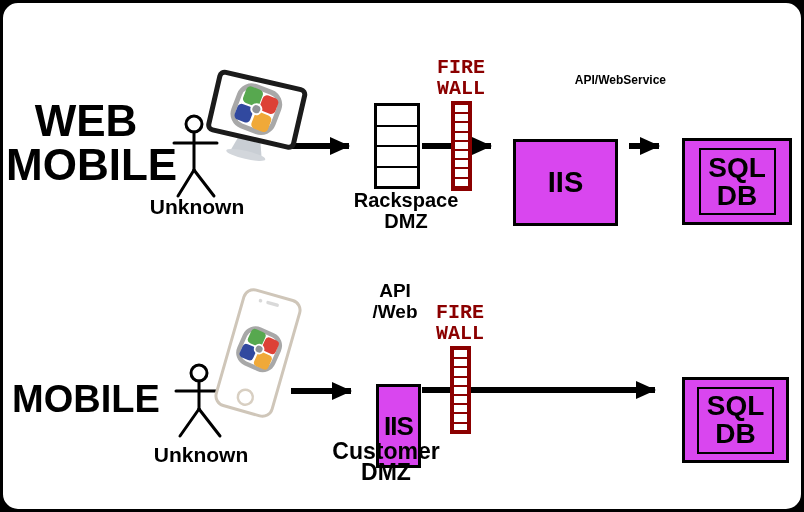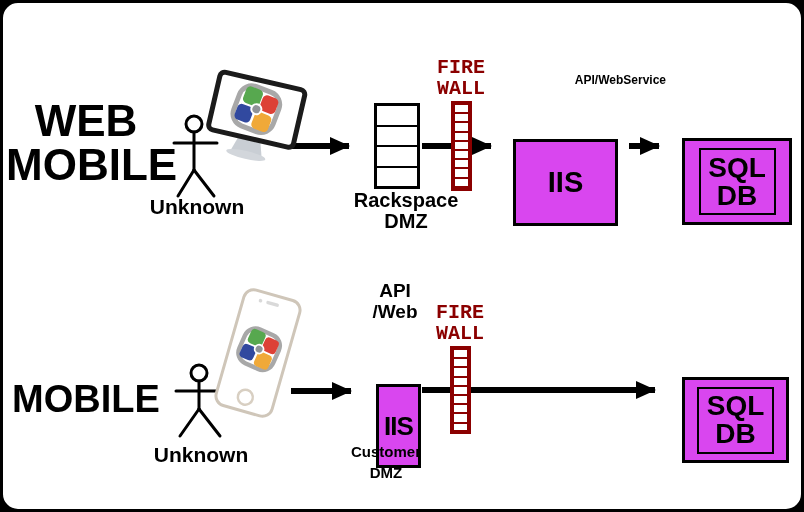--- a/index.html
+++ b/index.html
@@ -21,21 +21,21 @@
   #mobile-title{left:3px;top:352px;width:160px;font-size:38px;line-height:42px;margin-top:23px;}
   
   #unknown-web{left:146px;top:192px;width:96px;font-size:21px;}
   #unknown-mobile{left:150px;top:440px;width:96px;font-size:21px;}
   #yourzoo-label{left:342px;top:54px;width:100px;font-size:19px;line-height:21px;}
   #fw-label-web{left:422px;top:55px;width:72px;font-size:20px;line-height:20.5px;}
   #rackspace-label{left:334px;top:187px;width:118px;font-size:20px;line-height:21px;margin-left:10px;}
   #api-webservice-label{left:487px;top:70px;width:176px;font-size:12px;text-align:right;}
   #api-web-service-label{left:342px;top:278px;width:100px;font-size:19px;line-height:20.5px;}
   #fw-label-mobile{left:421px;top:300px;width:72px;font-size:20px;line-height:20.5px;}
-  #customer-dmz-label{left:327px;top:438px;width:112px;font-size:15px;line-height:21px;}
+  #customer-dmz-label{left:327px;top:438px;width:112px;font-size:23px;line-height:21px;}
   
   .box{position:absolute;box-sizing:border-box;border:3px solid var(--outline);background:#d946ef;
        display:flex;align-items:center;justify-content:center;z-index:2;margin-top:36px;}
   #iis-web{left:510px;top:100px;width:105px;height:87px;}
   #iis-web .iis-text{font-size:29px;font-weight:bold;}
   #iis-mobile{left:373px;top:345px;width:45px;height:84px;}
   #iis-mobile .iis-text{font-size:26px;font-weight:bold;letter-spacing:-1px;}
   #sql-web{left:679px;top:99px;width:110px;height:87px;}
   #sql-mobile{left:679px;top:338px;width:107px;height:86px;}
   .sql-inner{width:77px;height:67px;box-sizing:border-box;border:2px solid var(--outline);

